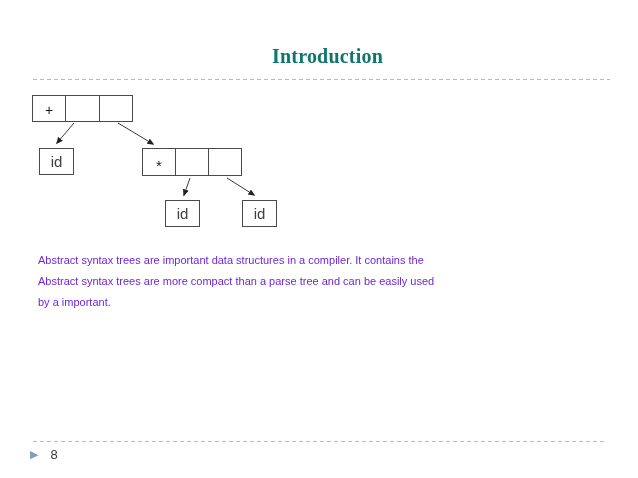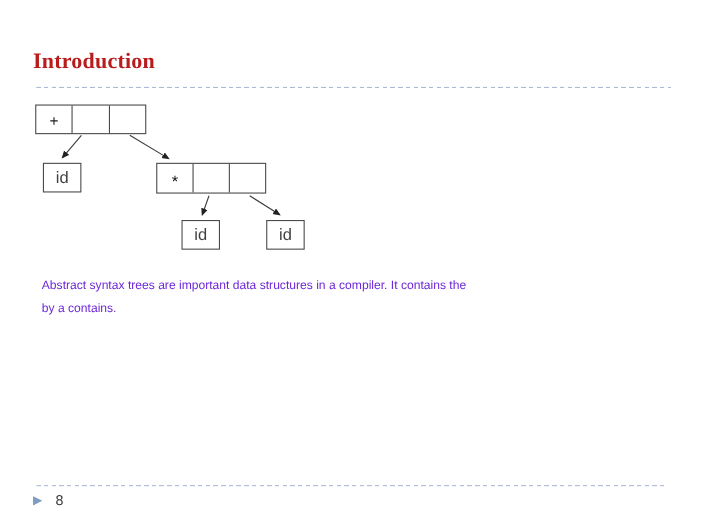--- a/index.html
+++ b/index.html
@@ -12,25 +12,25 @@
     height: 478px;
     background: #ffffff;
     overflow: hidden;
   }
 
   .slide-title {
     position: absolute;
     left: 30px;
     top: 45px;
     width: 595px;
-    text-align: left;
+    text-align: center;
     font-family: "Liberation Serif", serif;
     font-weight: bold;
     font-size: 20px;
-    color: #b91c1c;
+    color: #0f766e;
     letter-spacing: 0.2px;
   }
 
   .divider {
     position: absolute;
     left: 33px;
     height: 1px;
     background: repeating-linear-gradient(to right, #aeb9d4 0 4px, transparent 4px 7px);
   }
   .divider-top    { top: 79px;  width: 577px; }
@@ -152,21 +152,22 @@
     <div class="node node-id3">
       <span class="cell">
           <span class="id-label">id</span>
         </span>
     </div>
 
   </div>
 
   <div class="body-text">
     <div>Abstract syntax trees are important data structures in a compiler. It contains the</div>
-    <div>by a contains.</div>
+    <div>Abstract syntax trees are more compact than a parse tree and can be easily used</div>
+    <div>by a important.</div>
   </div>
 
   <div class="divider divider-bottom"></div>
 
   <div class="footer">
     <span class="footer-marker">▶</span>
     <span class="page-number">8</span>
   </div>
 
 </div>

